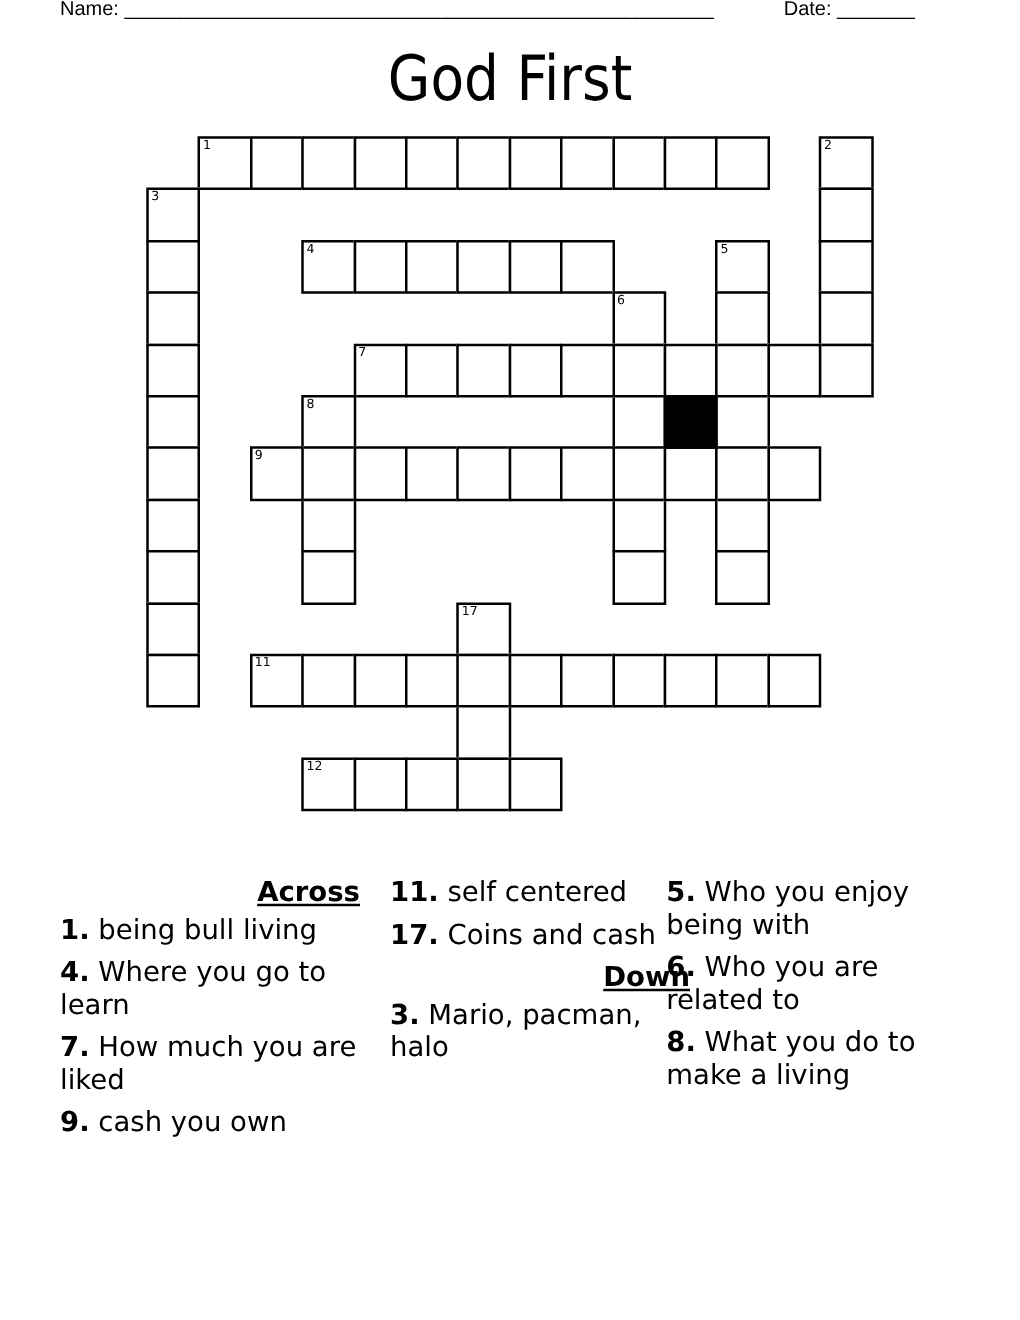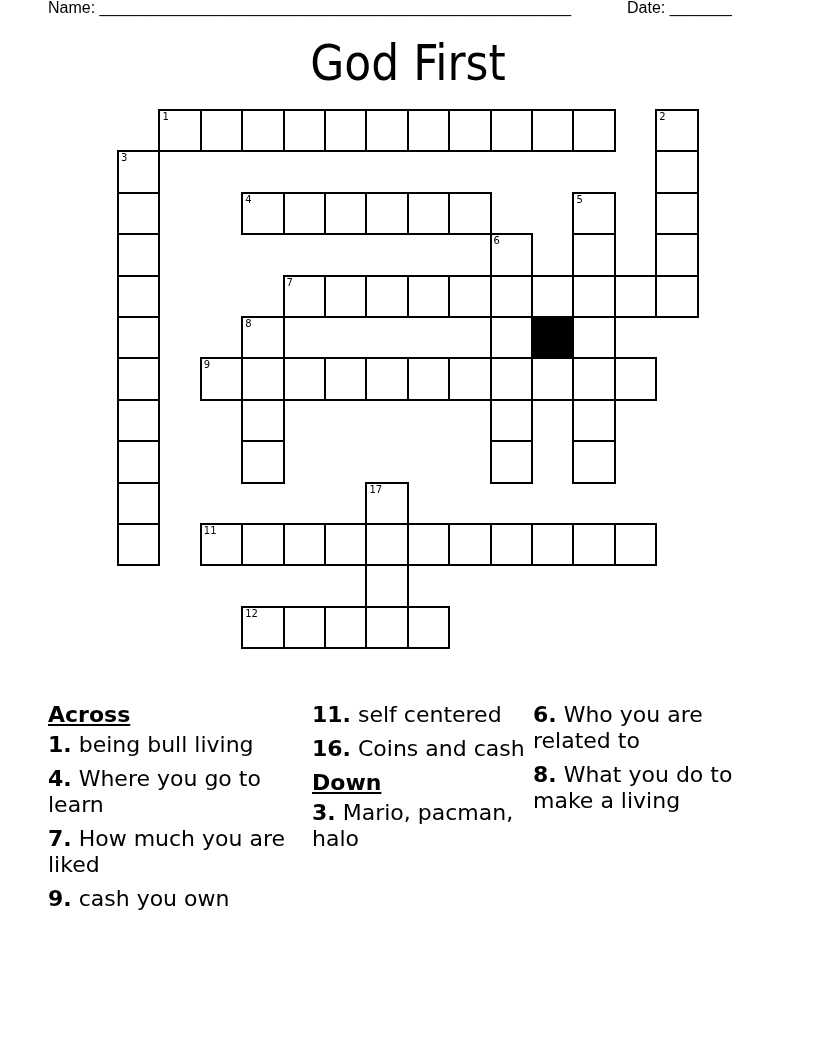--- a/index.html
+++ b/index.html
@@ -28,21 +28,21 @@
   .cell.black { background: #000; }
   .cell .num {
     position: absolute; top: 0px; left: 2px;
     font-family: "DejaVu Sans", sans-serif; font-size: 10px; line-height: 12px;
   }
   .clues {
     position: absolute; top: 702px;
     font-family: "DejaVu Sans", sans-serif; font-size: 22px; line-height: 26px;
     width: 240px;
   }
-  .clues .heading { font-weight: bold; text-decoration: underline; margin-bottom: 4px; display: block; }
+  .clues .heading { font-weight: bold; text-decoration: underline; margin-bottom: 4px; display: block; text-align: right; }
   .clue { margin-bottom: 8px; }
   .clue b { font-weight: bold; }
   .col1 { left: 48px; }
   .col2 { left: 291px; margin-left: 21px; }
   .col3 { left: 533px; }
 </style>
 </head>
 <body>
 
 <div class="header-line">Name: _____________________________________________________</div>
@@ -163,21 +163,22 @@
 <div class="clues col1">
   <span class="heading">Across</span>
   <div class="clue"><b>1.</b><span> being bull living</span></div>
   <div class="clue"><b>4.</b><span> Where you go to learn</span></div>
   <div class="clue"><b>7.</b><span> How much you are liked</span></div>
   <div class="clue"><b>9.</b><span> cash you own</span></div>
 </div>
 
 <div class="clues col2">
   <div class="clue"><b>11.</b><span> self centered</span></div>
-  <div class="clue"><b>16.</b><span> Coins and cash</span></div>
+  <div class="clue"><b>17.</b><span> Coins and cash</span></div>
   <span class="heading">Down</span>
   <div class="clue"><b>3.</b><span> Mario, pacman, halo</span></div>
 </div>
 
 <div class="clues col3">
+  <div class="clue"><b>5.</b><span> Who you enjoy being with</span></div>
   <div class="clue"><b>6.</b><span> Who you are related to</span></div>
   <div class="clue"><b>8.</b><span> What you do to make a living</span></div>
 </div>
 
 </body></html>

